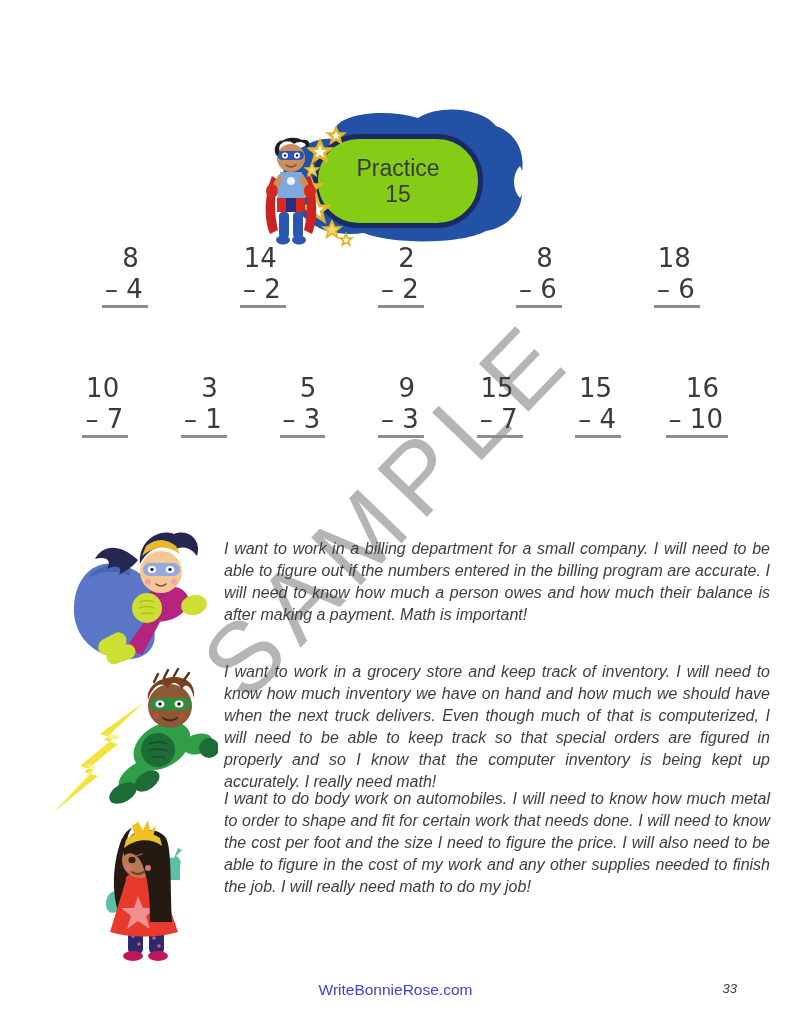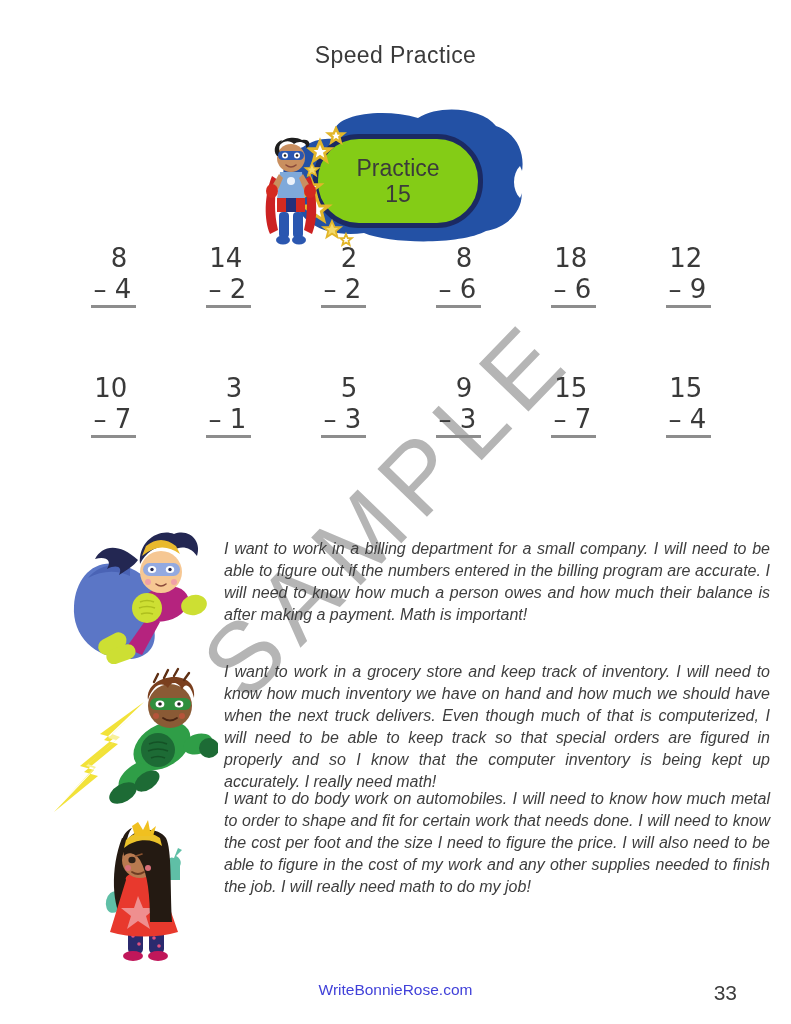--- a/index.html
+++ b/index.html
@@ -43,30 +43,29 @@
         color:#3e3e3e;text-align:justify;font-style:italic;}
   .para.p1{top:538px;} .para.p2{top:661px;} .para.p3{top:788px;}
   .hero{position:absolute;}
   .hero.h1{left:68px;top:516px;}
   .hero.h2{left:46px;top:660px;}
   .hero.h3{left:90px;top:816px;}
 
   
   .footer-link-wrap{position:absolute;left:0;top:981px;width:100%;text-align:center;}
   .footer-link{font-size:15.5px;color:#4141d9;cursor:pointer;}
-  .page-num{position:absolute;top:981px;right:54px;font-size:21px;color:#3e3e3e;}
+  .page-num{position:absolute;top:981px;right:54px;font-size:13px;color:#3e3e3e;font-style:italic;}
 </style>
 </head>
 <body>
 
 <div class="page">
 
   <div class="watermark">SAMPLE</div>
 
-  <div class="title">Speed Practice</div>
 
   <div class="badge">
     <svg class="cape" width="262" height="144" viewBox="0 0 262 144">
       <path fill="#2351a5" d="M70,36 C52,12 112,2 150,14 C172,0 214,4 228,22 C252,30 260,56 251,78
                C260,98 246,122 218,127 C192,141 122,140 96,129 C60,134 28,119 27,92
                C8,80 13,50 35,43 C46,35 60,33 70,36 Z"></path>
       <path fill="#ffffff" d="M228,30 C222,44 224,60 236,66 C228,76 226,92 236,102 C248,88 250,44 228,30 Z" opacity="0.0"></path>
       <path fill="#ffffff" d="M252,62 C244,70 244,86 252,94 C257,84 257,72 252,62 Z"></path>
     </svg>
 
@@ -139,26 +138,20 @@
       <div class="p-top">8</div>
       <div class="p-bottom">– 6</div>
         </div>
       </div>
     <div class="pcell">
         <div class="problem">
       <div class="p-top">18</div>
       <div class="p-bottom">– 6</div>
         </div>
       </div>
-    <div class="pcell">
-        <div class="problem">
-      <div class="p-top">12</div>
-      <div class="p-bottom">– 9</div>
-        </div>
-      </div>
   </div>
 
   <div class="prow r2">
     <div class="pcell">
         <div class="problem">
       <div class="p-top">10</div>
       <div class="p-bottom">– 7</div>
         </div>
       </div>
     <div class="pcell">
@@ -182,20 +175,26 @@
     <div class="pcell">
         <div class="problem">
       <div class="p-top">15</div>
       <div class="p-bottom">– 7</div>
         </div>
       </div>
     <div class="pcell">
         <div class="problem">
       <div class="p-top">15</div>
       <div class="p-bottom">– 4</div>
+        </div>
+      </div>
+    <div class="pcell">
+        <div class="problem">
+      <div class="p-top">16</div>
+      <div class="p-bottom">– 10</div>
         </div>
       </div>
   </div>
 
   <svg class="hero h1" width="148" height="148" viewBox="0 0 148 148">
     <path fill="#5b76c6" d="M62,52 C30,38 8,58 6,90 C4,120 27,142 58,143 C78,144 90,131 86,113 C98,98 94,66 62,52 Z"></path>
     <path fill="#4a63b5" d="M62,52 C45,46 30,50 20,62 C34,54 50,54 62,60 Z"></path>
     <path fill="#b5237e" d="M82,98 L58,132 L74,139 L92,106 Z"></path>
     <g transform="rotate(-28 48 128)">
       <rect x="30" y="118" width="30" height="16" rx="8" fill="#cddf33"></rect>

